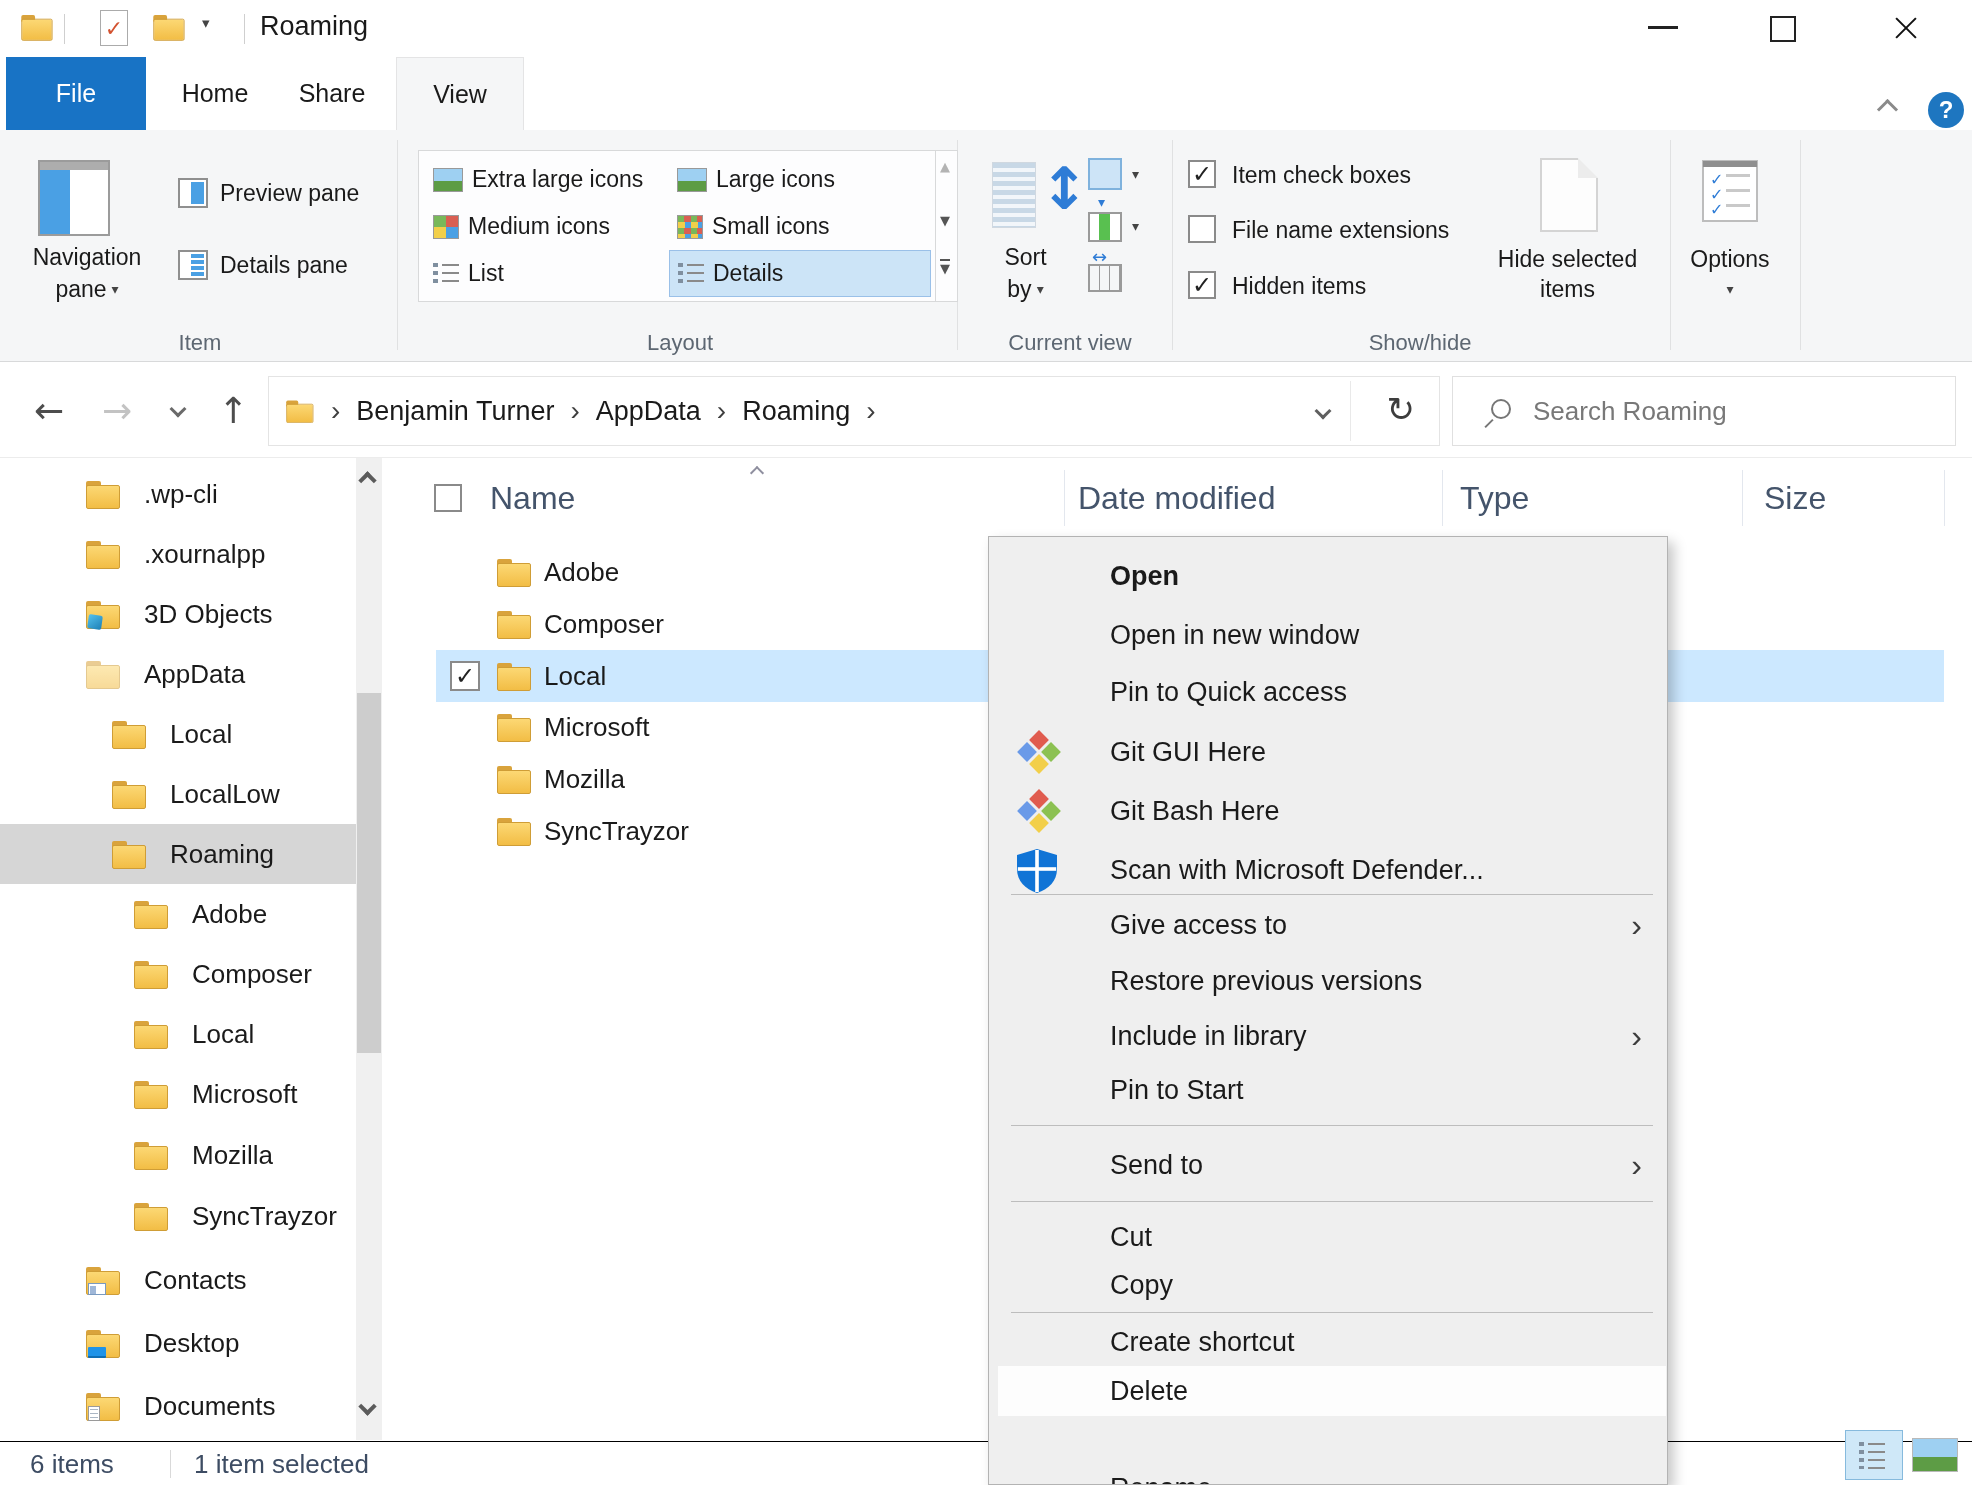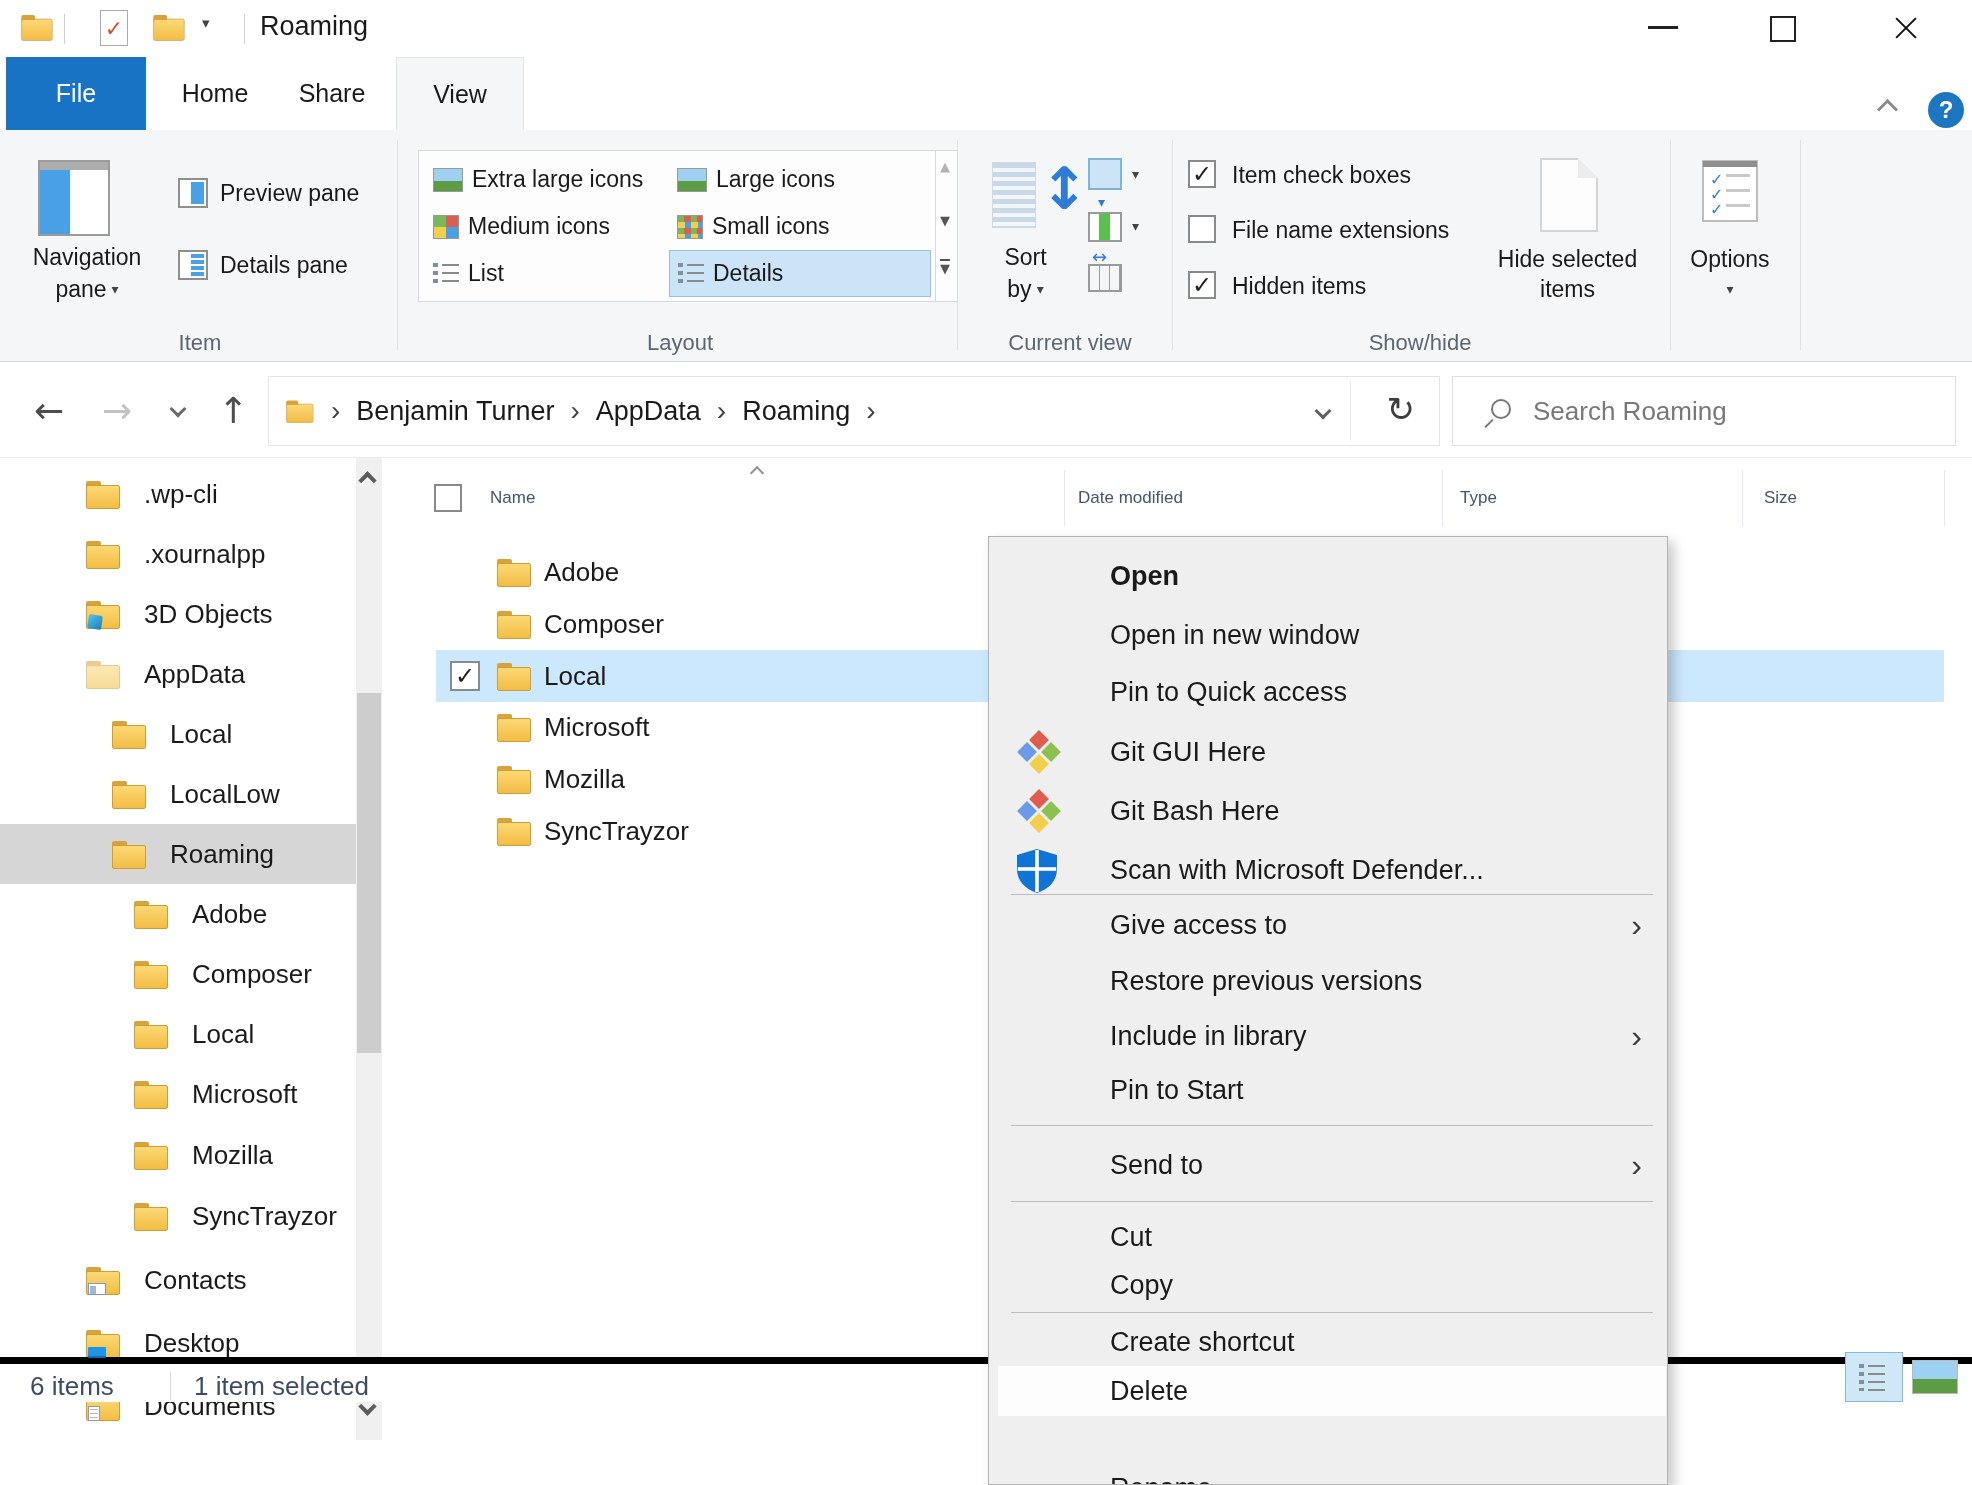--- a/index.html
+++ b/index.html
@@ -110,21 +110,21 @@
   
   .si{position:absolute;left:0;width:356px;height:60px;display:flex;align-items:center;gap:26px;font-size:26px}
   .si.sel{background:#d6d6d6}
   .lv1{padding-left:86px}.lv2{padding-left:112px}.lv3{padding-left:134px}
   .sb-track{left:356px;top:458px;width:26px;height:982px;background:#f0f0f0}
   .sb-thumb{left:357px;top:693px;width:24px;height:360px;background:#cdcdcd}
   .sb-up{left:361px;top:474px;width:13px;height:13px;border-top:4px solid #5b5b5b;border-right:4px solid #5b5b5b;transform:rotate(-45deg)}
   .sb-dn{left:361px;top:1400px;width:13px;height:13px;border-bottom:4px solid #5b5b5b;border-right:4px solid #5b5b5b;transform:rotate(45deg)}
 
   
-  .hdr-txt{position:absolute;top:472px;height:52px;line-height:52px;font-size:17px;color:#44546b}
+  .hdr-txt{position:absolute;top:472px;height:52px;line-height:52px;font-size:32px;color:#44546b}
   .hdr-cb{left:434px;top:484px;width:28px;height:28px;border:2px solid #8a8a8a;background:#fff}
   .hdr-sep{position:absolute;top:470px;width:1px;height:56px;background:#e3e7ee}
   .sort-ind{left:752px;top:468px;width:10px;height:10px;border-top:2px solid #8f8f9f;border-right:2px solid #8f8f9f;transform:rotate(-45deg)}
   .fr{position:absolute;left:392px;width:1552px;height:52px;display:flex;align-items:center;gap:15px;font-size:26px;padding-left:105px}
   .fr.sel{left:436px;width:1508px;background:#cce8ff;padding-left:14px}
   .fr .cb{width:30px;height:30px;margin-right:2px}
 
   
   .cmenu{left:988px;top:536px;width:680px;height:949px;background:#efefef;border:1px solid #b3b3b3;
       box-shadow:6px 6px 12px rgba(0,0,0,.22);z-index:10;overflow:hidden}
@@ -133,21 +133,21 @@
   .cmi.hov{background:#fdfdfd}
   .cmi .sub{position:absolute;right:24px;top:0;font-size:32px;color:#3c3c3c}
   .cmsep{position:absolute;left:22px;right:14px;height:1px;background:#bdbdbd}
   .git-ic{position:absolute;left:22px;top:7px;width:38px;height:38px}
   .git-ic i{position:absolute;width:14px;height:14px;transform:rotate(45deg)}
   .g-r{left:12px;top:0;background:#e05c4f}.g-b{left:0;top:12px;background:#6a9ae8}
   .g-g{left:24px;top:12px;background:#8cc152}.g-y{left:12px;top:24px;background:#f2cf4a}
   .def-ic{position:absolute;left:18px;top:5px}
 
   
-  .status{top:1357px;left:0;width:1972px;height:45px;border-top:7px solid #000000;background:#fff}
+  .status{top:1441px;left:0;width:1972px;height:45px;border-top:1px solid #000000;background:#fff}
   .st-txt{position:absolute;top:0;height:45px;line-height:45px;font-size:26px;color:#3d4c63}
   .st-sep{position:absolute;left:170px;top:8px;width:1px;height:28px;background:#d9d9d9}
   .vw-details{position:absolute;left:1845px;top:-12px;width:58px;height:50px;background:#cfe8f8;border:1px solid #86badd;
       display:flex;align-items:center;justify-content:center}
   .vw-details .t-list{width:30px;height:28px}
   .vw-img{position:absolute;left:1912px;top:-4px;width:46px;height:34px;border:1px solid #b9b9b9;
       background:linear-gradient(180deg,#9ed0f2 0 55%,#5d9c45 55%)}
 </style>
 </head>
 <body>

